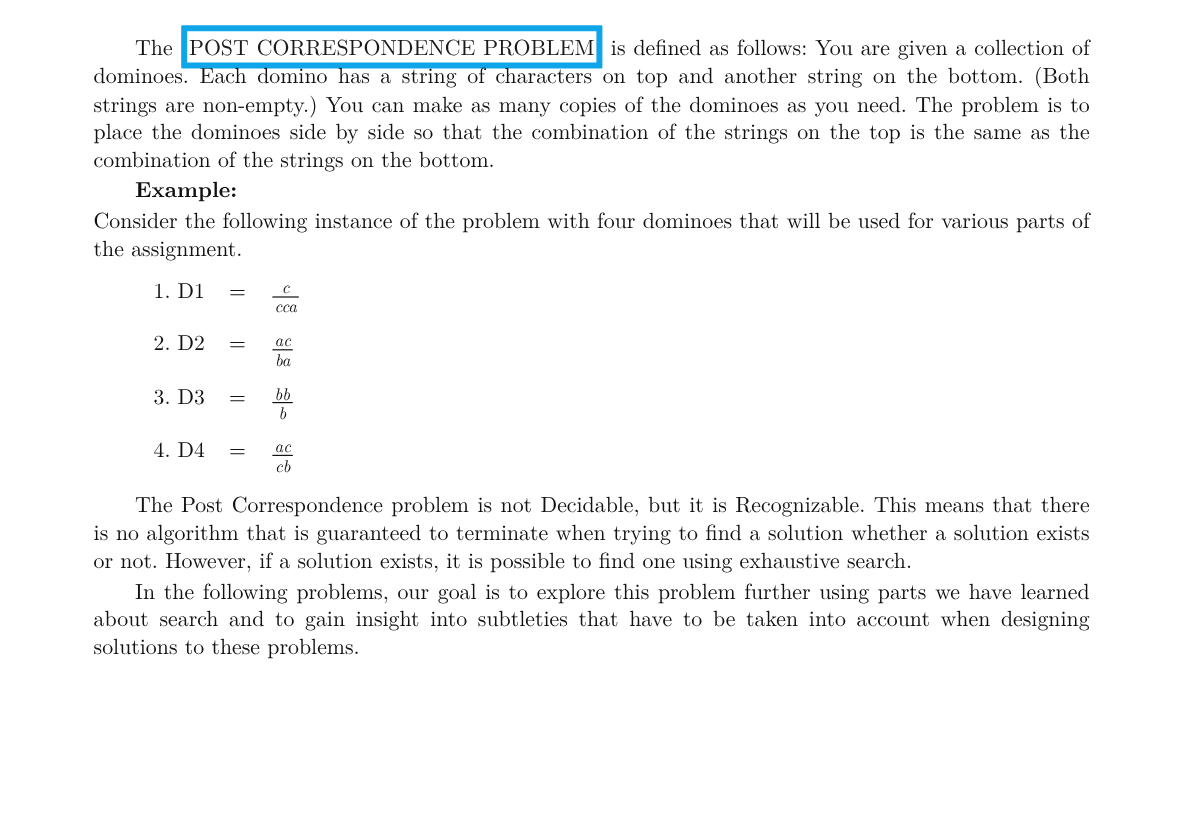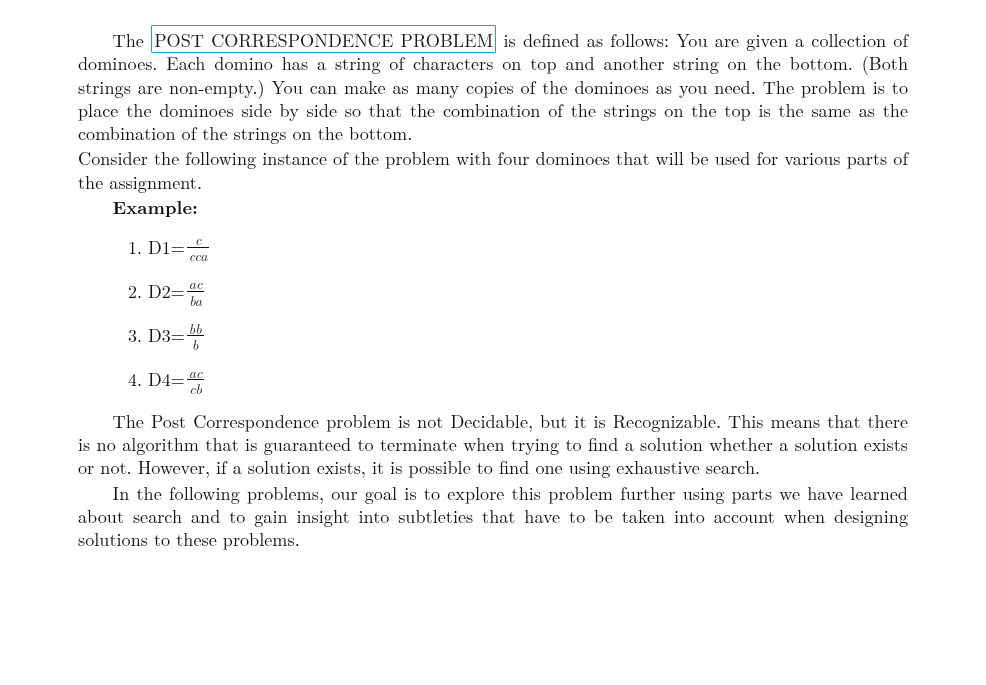--- a/index.html
+++ b/index.html
@@ -19,21 +19,21 @@
   }
   .para {
     text-align: justify;
     margin: 0 0 2px 0;
   }
   .indent {
     text-indent: 1.9em;
   }
   .link {
     color: #1a1a1a;
-    border: 1px solid #0ea5e9;
+    border: 5px solid #0ea5e9;
     padding: 0 2px;
     border-radius: 1px;
     text-decoration: none;
   }
   .bold { font-weight: bold; }
   ol.domino-list {
     margin: 10px 0 12px 0;
     padding-left: 70px;
     line-height: 1.15;
   }
@@ -54,38 +54,38 @@
     display: block;
     border-bottom: 0.8px solid #111;
     padding: 0 2px 0.5px 2px;
   }
   .frac .den {
     display: block;
     padding: 0.5px 2px 0 2px;
   }
   .eqline {
     display: inline-flex;
-    align-items: center;
-    gap: 0;
+    align-items: flex-start;
+    gap: 20px;
   }
 </style>
 </head>
 <body>
 
 <div class="page">
 
   <p class="para indent">
     <span>The </span><a class="link" href="#">POST CORRESPONDENCE PROBLEM</a><span> is defined as follows: You are given a collection of dominoes. Each domino has a string of characters on top and another string on the bottom. (Both strings are non-empty.) You can make as many copies of the dominoes as you need. The problem is to place the dominoes side by side so that the combination of the strings on the top is the same as the combination of the strings on the bottom.</span>
   </p>
 
-  <p class="para">Consider the following instance of the problem with four dominoes that will be used for various parts of the assignment.</p>
-
   <p class="para">
     <span style="display:inline-block; width:1.9em;"></span><span class="bold">Example:</span>
   </p>
+
+  <p class="para">Consider the following instance of the problem with four dominoes that will be used for various parts of the assignment.</p>
 
   <ol class="domino-list">
     <li>
       <span class="eqline">
         <span>D1</span>
         <span>=</span>
         <span class="frac">
           <span class="num">c</span>
           <span class="den">cca</span>
         </span>

